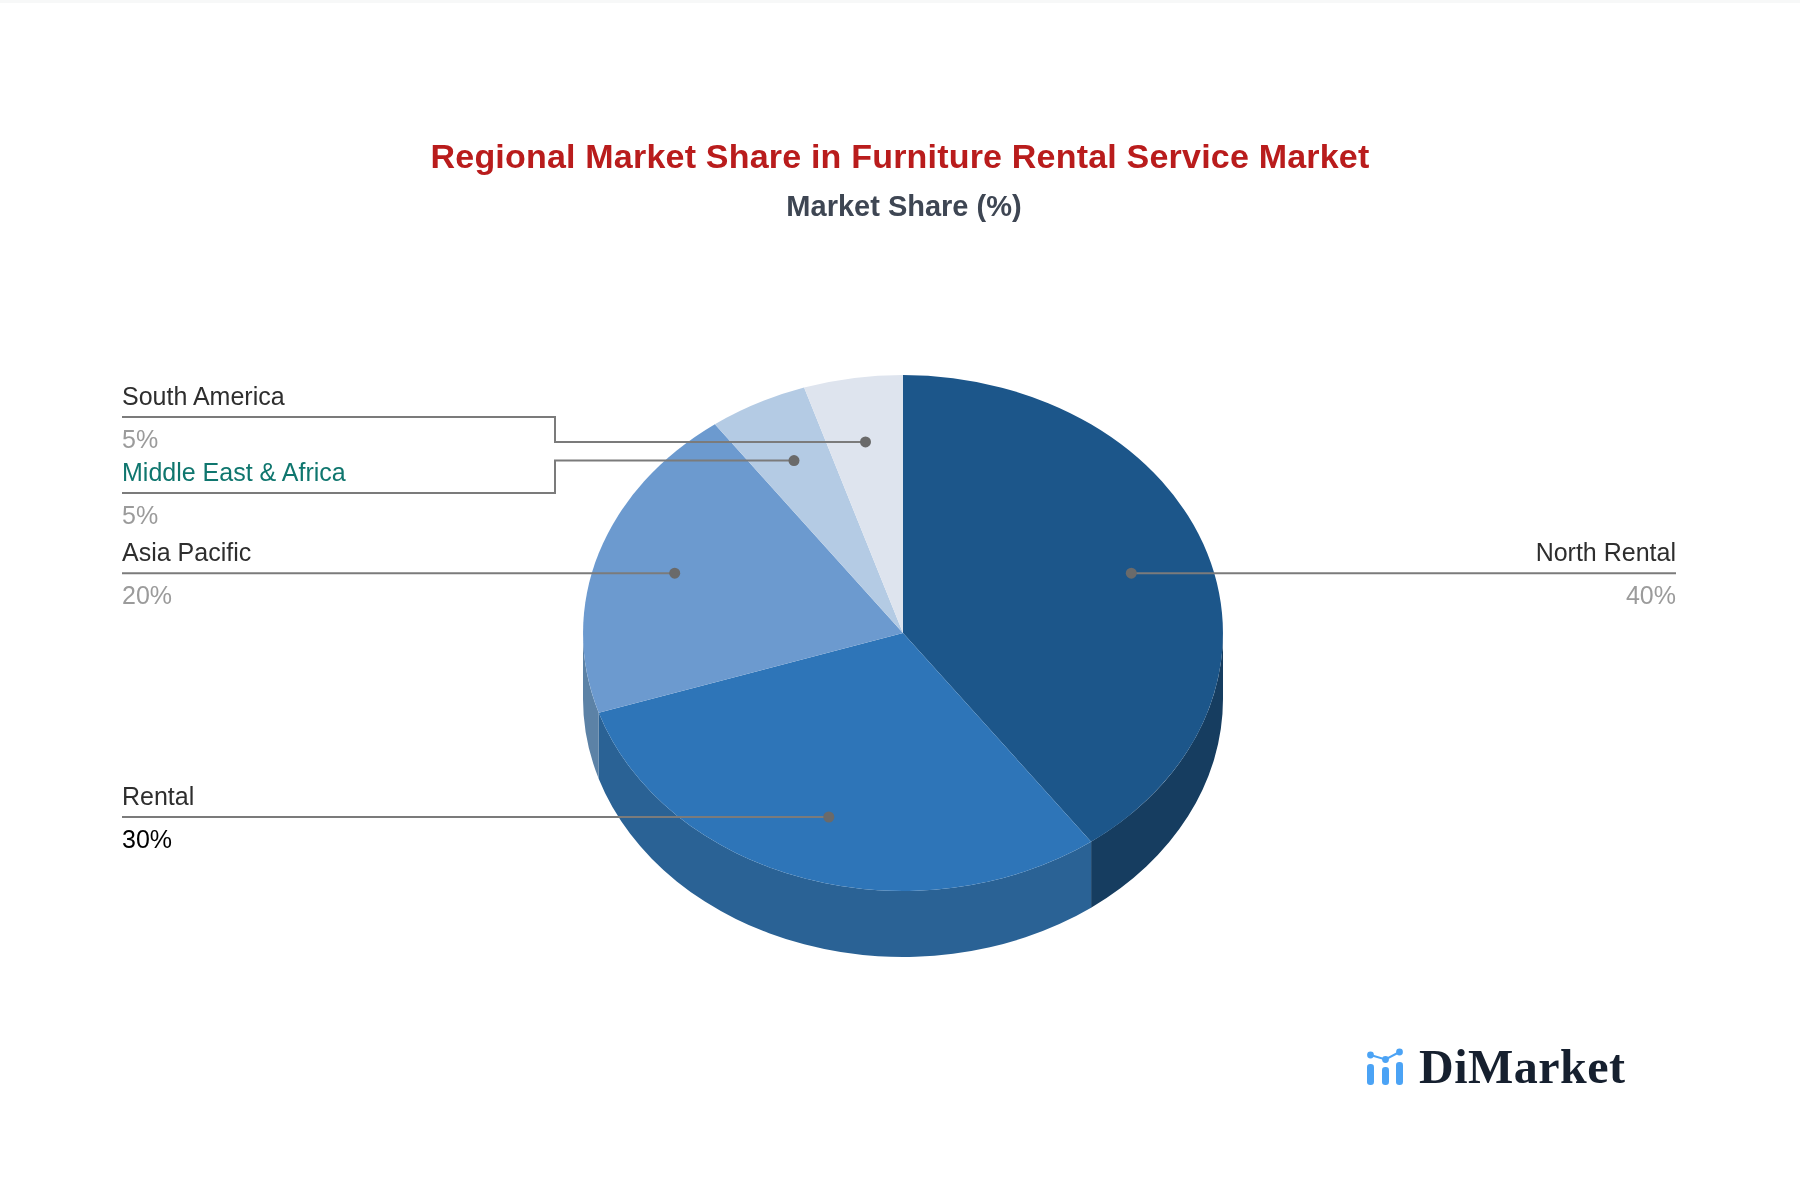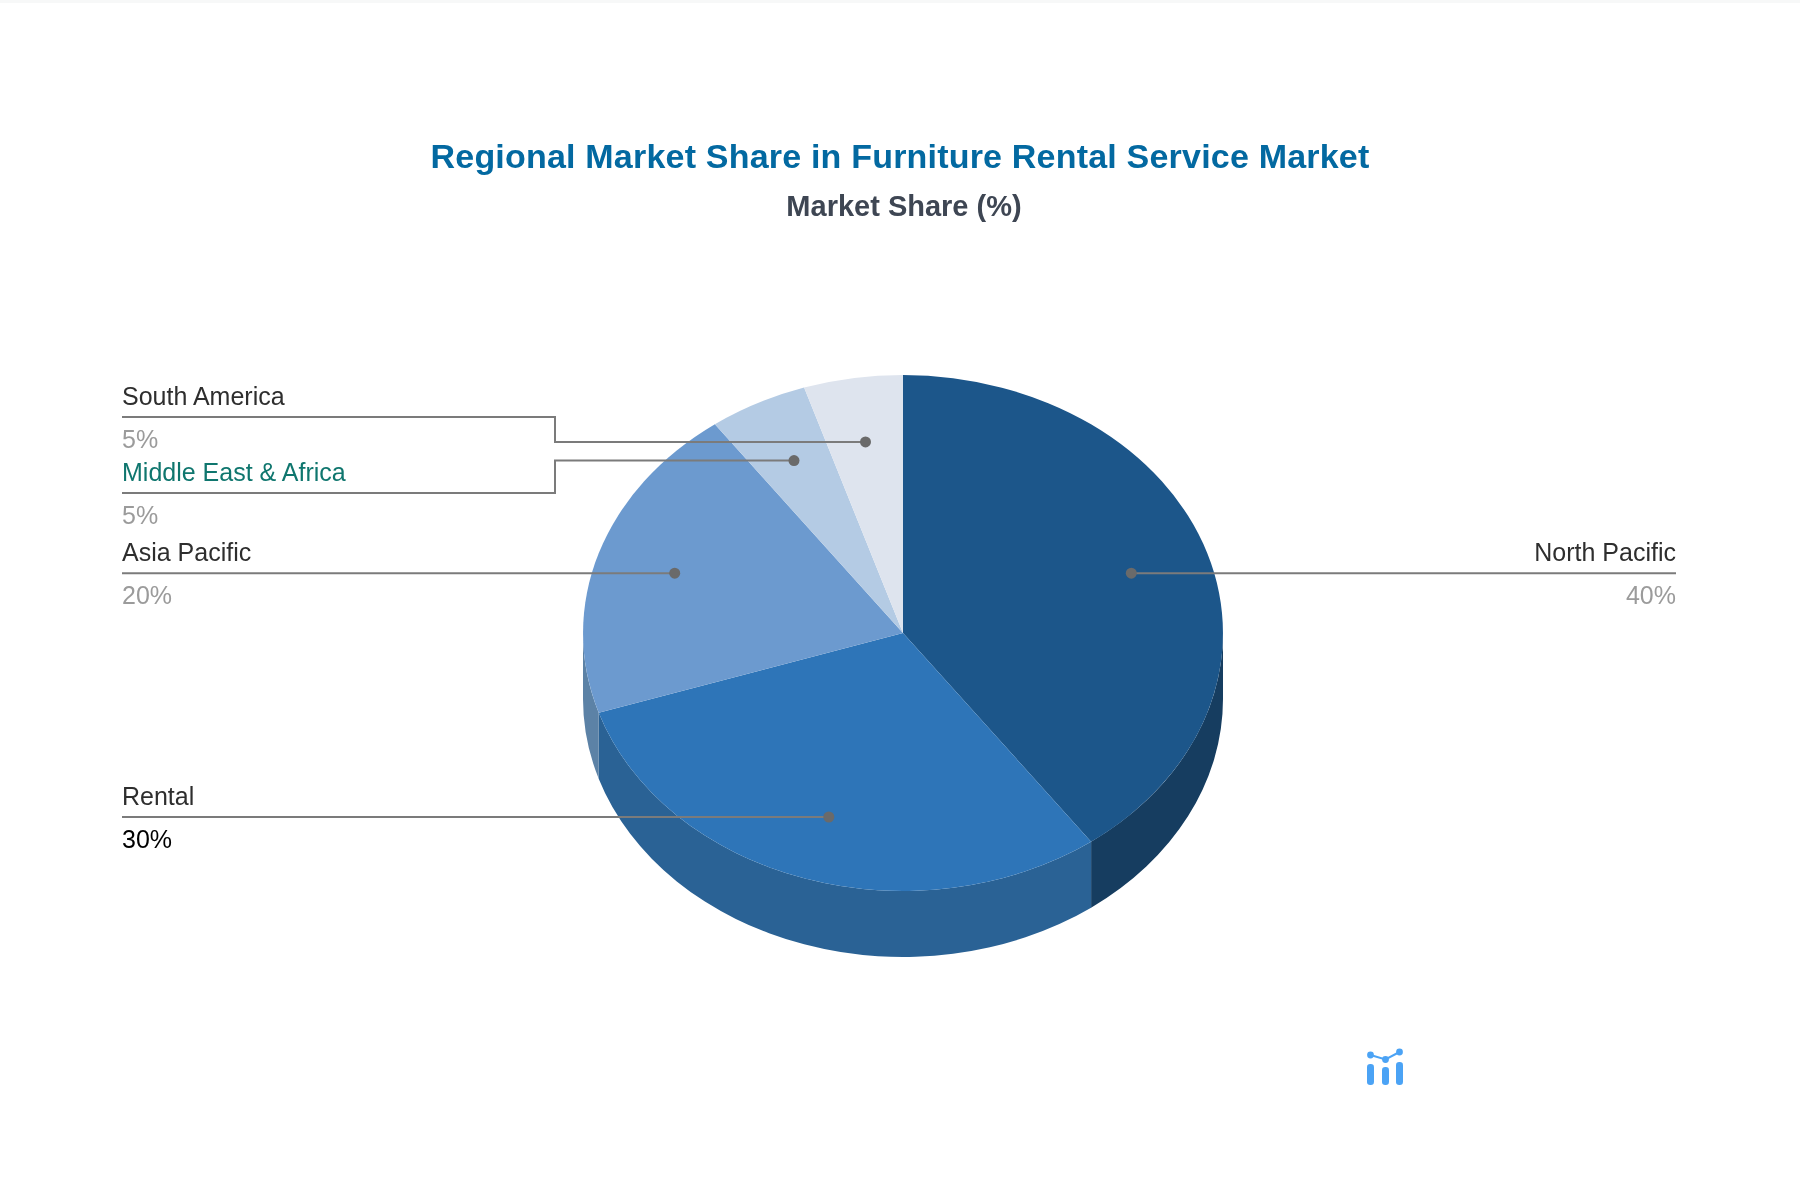--- a/index.html
+++ b/index.html
@@ -33,21 +33,21 @@
   .brand-text{
     font-family:"Liberation Serif", serif;font-weight:700;
     font-size:48px;line-height:46px;letter-spacing:.5px;
   }
 </style>
 </head>
 <body>
 
 <div class="top-strip" style="background: rgb(247, 248, 248);"></div>
 
-<div class="chart-title" style="color: #0369a1;">Regional Market Share in Furniture Rental Service Market</div>
+<div class="chart-title" style="color: #b91c1c;">Regional Market Share in Furniture Rental Service Market</div>
 <div class="chart-subtitle" style="color: rgb(62, 70, 83);">Market Share (%)</div>
 
 <svg id="pie-svg" width="1800" height="1196" viewBox="0 0 1800 1196">
     <path d="M 1223.0 633.0 A 320 258 0 0 1 1091.1 841.7 L 1091.1 907.7 A 320 258 0 0 0 1223.0 699.0 Z" fill="#163D60"></path>
     <path d="M 1091.1 841.7 A 320 258 0 0 1 598.7 712.7 L 598.7 778.7 A 320 258 0 0 0 1091.1 907.7 Z" fill="#2A6295"></path>
     <path d="M 598.7 712.7 A 320 258 0 0 1 583.0 633.0 L 583.0 699.0 A 320 258 0 0 0 598.7 778.7 Z" fill="#5C82A6"></path>
     <path d="M 903 633 L 903.0 375.0 A 320 258 0 0 1 1091.1 841.7 Z" fill="#1C568A"></path>
     <path d="M 903 633 L 1091.1 841.7 A 320 258 0 0 1 598.7 712.7 Z" fill="#2E75B8"></path>
     <path d="M 903 633 L 598.7 712.7 A 320 258 0 0 1 714.9 424.3 Z" fill="#6C9ACF"></path>
     <path d="M 903 633 L 714.9 424.3 A 320 258 0 0 1 804.1 387.6 Z" fill="#B4CBE4"></path>
@@ -58,21 +58,21 @@
     <circle cx="828.8" cy="817.0" r="5.5" fill="#6A6A6A"></circle>
     <polyline points="674.7,573.2 122.0,573.2" fill="none" stroke="#7B7B7B" stroke-width="2"></polyline>
     <circle cx="674.7" cy="573.2" r="5.5" fill="#6A6A6A"></circle>
     <polyline points="794.0,460.6 555.0,460.6 555.0,493.0 122.0,493.0" fill="none" stroke="#7B7B7B" stroke-width="2"></polyline>
     <circle cx="794.0" cy="460.6" r="5.5" fill="#6A6A6A"></circle>
     <polyline points="865.5,441.9 555.0,441.9 555.0,417.0 122.0,417.0" fill="none" stroke="#7B7B7B" stroke-width="2"></polyline>
     <circle cx="865.5" cy="441.9" r="5.5" fill="#6A6A6A"></circle>
   </svg>
 
 <div class="slice-label right" style="top: 573.2px; right: 124px;">
-  <div class="slice-name" style="color: rgb(46, 46, 46);">North Pacific</div>
+  <div class="slice-name" style="color: rgb(46, 46, 46);">North Rental</div>
   <div class="slice-value" style="color: rgb(155, 155, 155);">40%</div>
 </div>
 <div class="slice-label left" style="top: 817px; left: 122px;">
   <div class="slice-name" style="color: rgb(46, 46, 46);">Rental</div>
   <div class="slice-value" style="color: #000000;">30%</div>
 </div>
 <div class="slice-label left" style="top: 573.2px; left: 122px;">
   <div class="slice-name" style="color: rgb(46, 46, 46);">Asia Pacific</div>
   <div class="slice-value" style="color: rgb(155, 155, 155);">20%</div>
 </div>
@@ -90,13 +90,14 @@
     <g id="brand-icon-g">
         <rect x="3" y="19" width="7" height="21" rx="3.2" fill="#4BA3F5"></rect>
         <rect x="18" y="22" width="7" height="18" rx="3.2" fill="#4BA3F5"></rect>
         <rect x="32" y="17" width="7" height="23" rx="3.2" fill="#4BA3F5"></rect>
         <polyline points="6.5,10 21.5,14.5 35.5,7" fill="none" stroke="#4BA3F5" stroke-width="2"></polyline>
         <circle cx="6.5" cy="10" r="3.4" fill="#4BA3F5"></circle>
         <circle cx="21.5" cy="14.5" r="3.4" fill="#4BA3F5"></circle>
         <circle cx="35.5" cy="7" r="3.4" fill="#4BA3F5"></circle>
       </g>
   </svg>
+  <span class="brand-text" style="color: rgb(22, 32, 47);">DiMarket</span>
 </div>
 
 </body></html>

